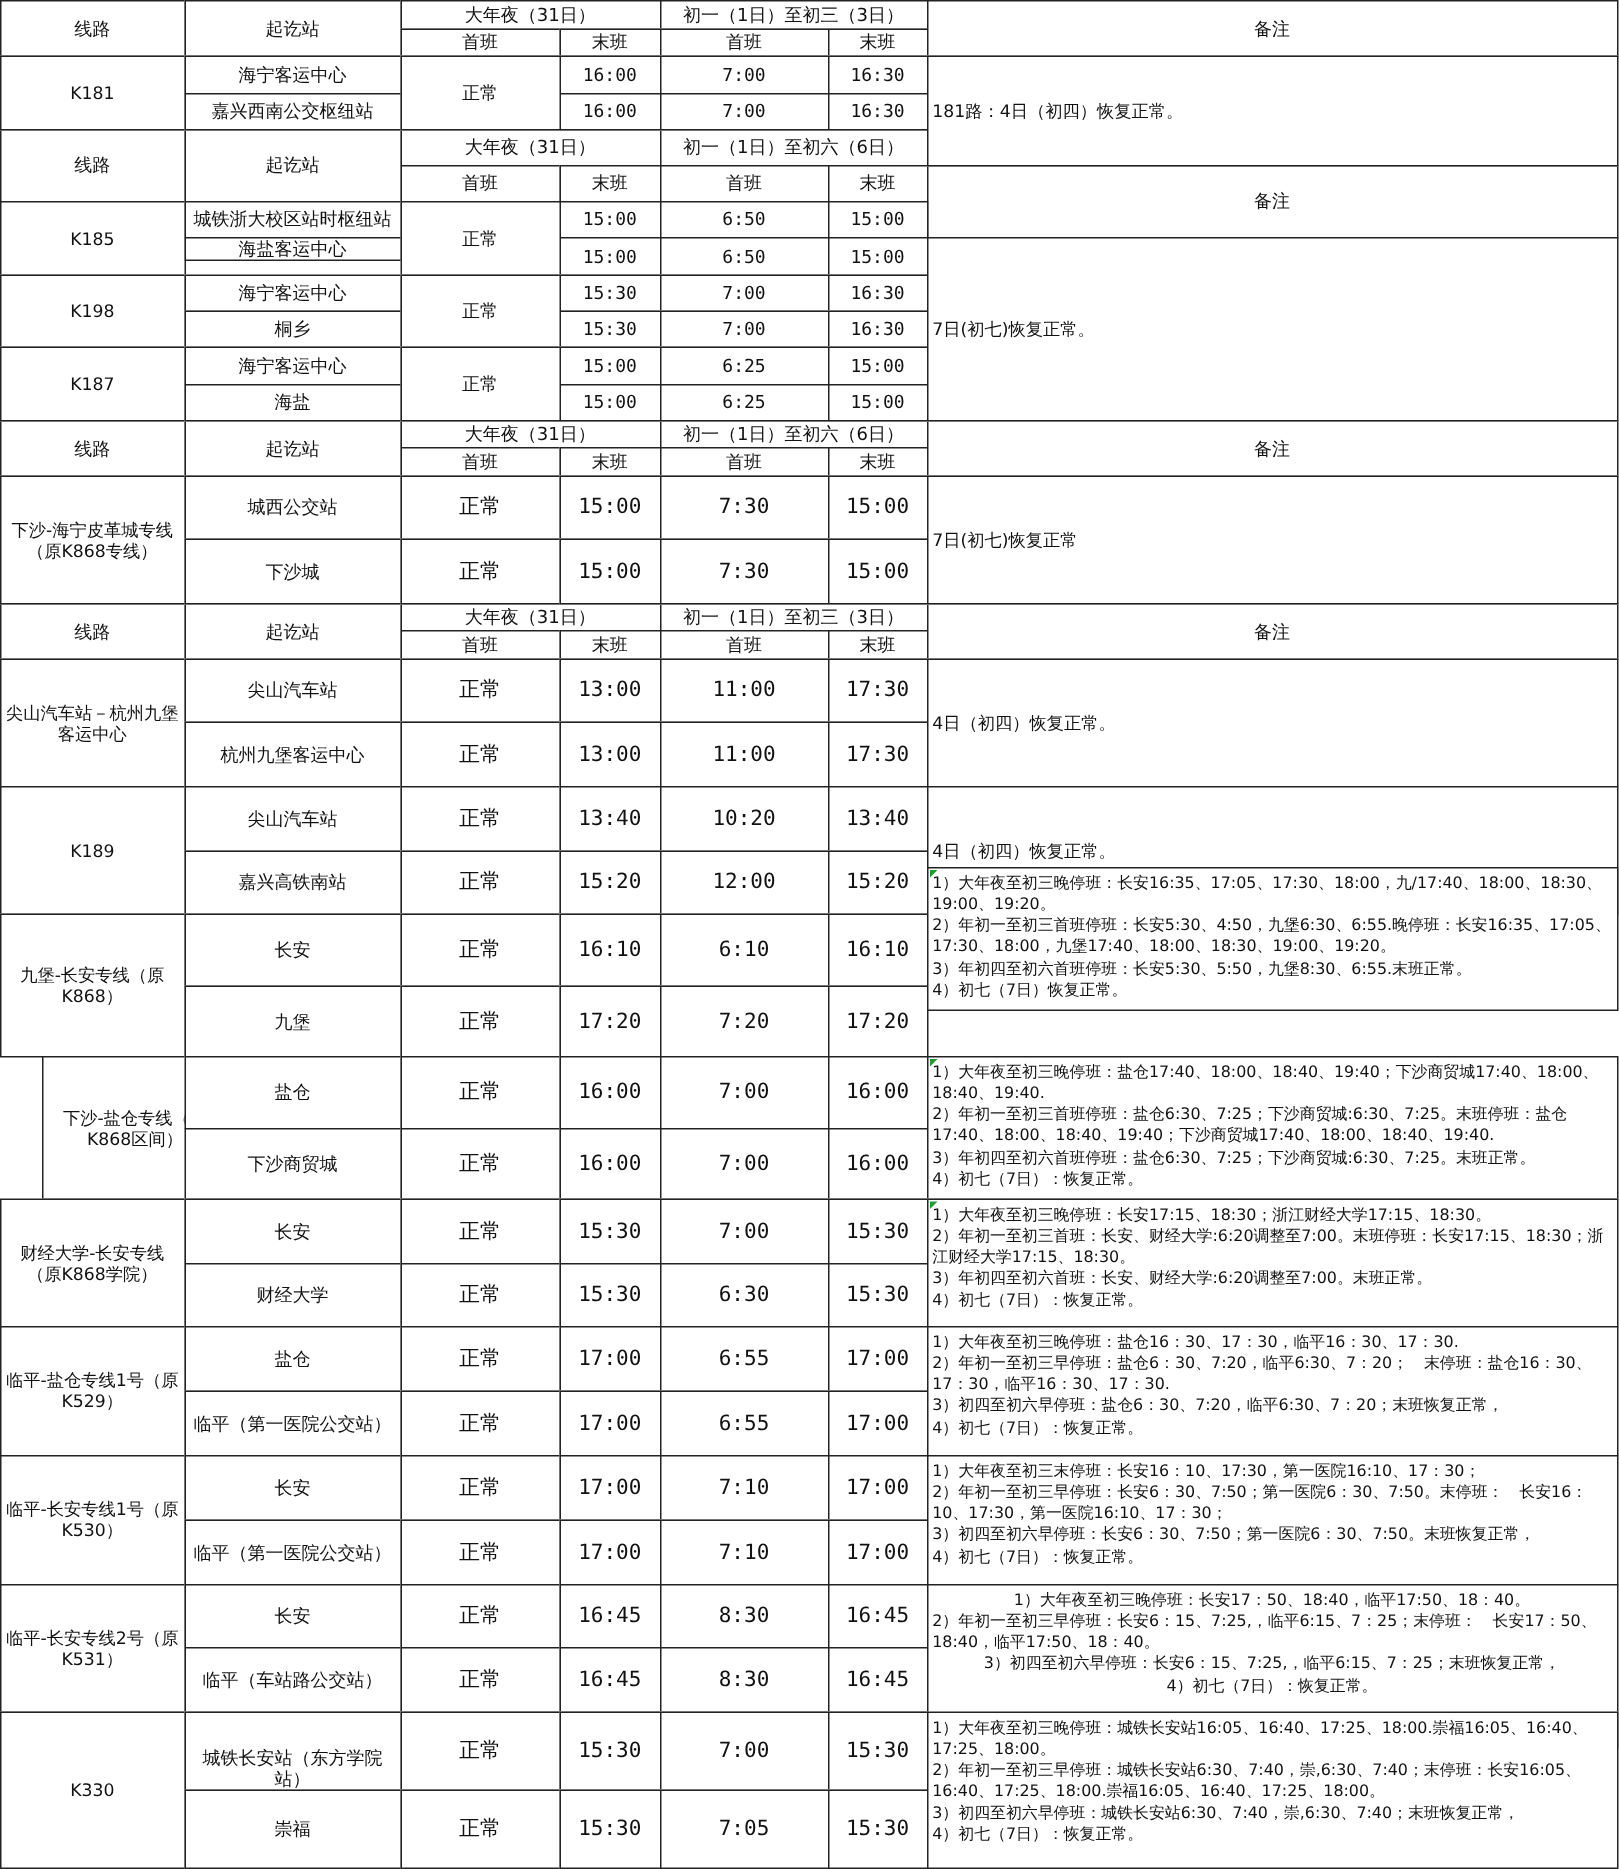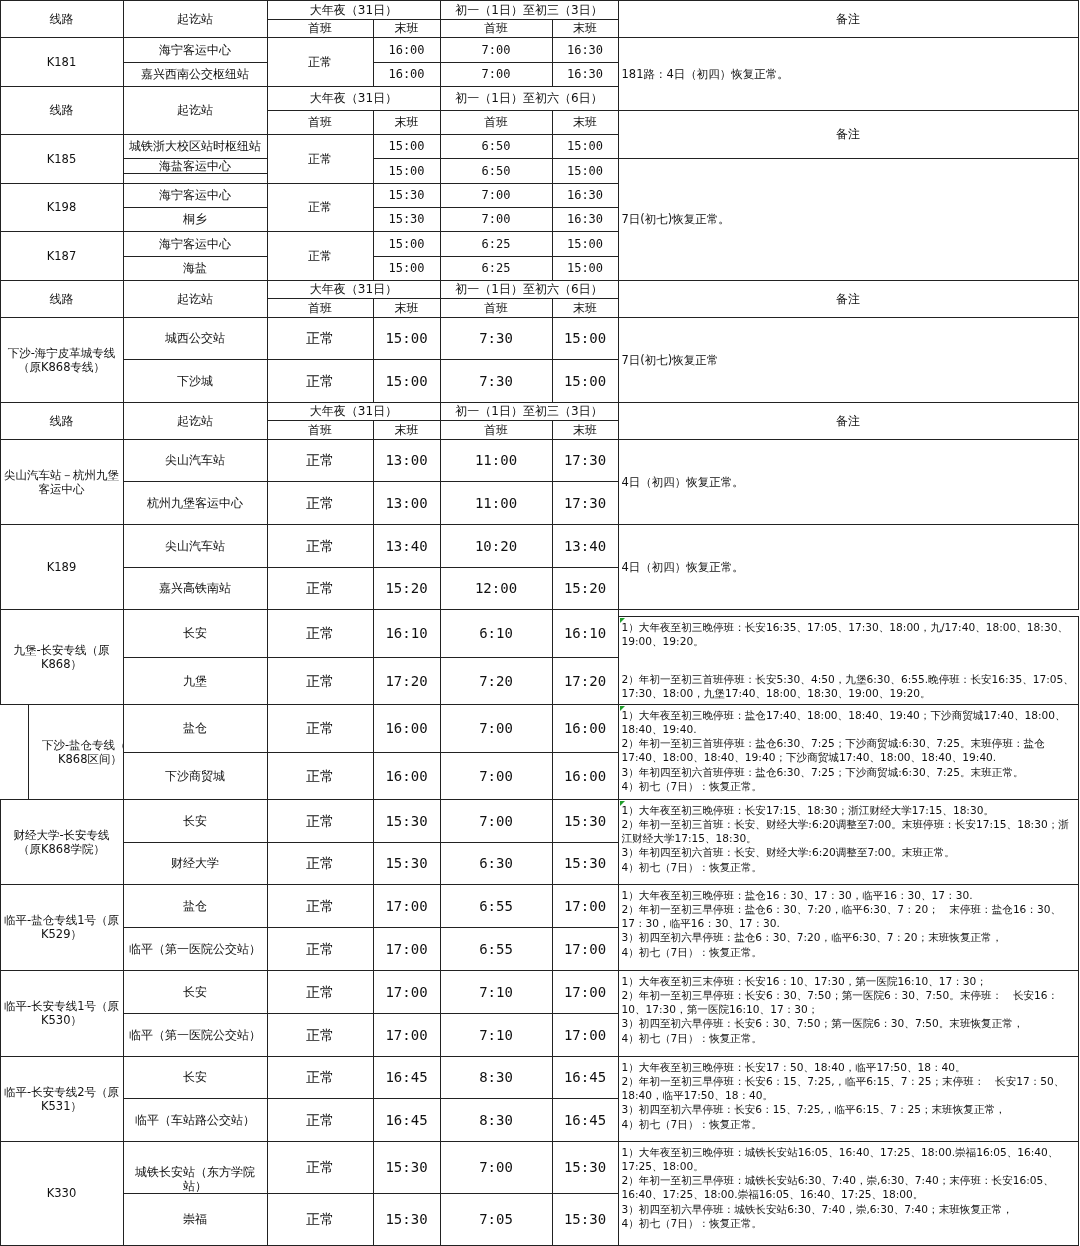--- a/index.html
+++ b/index.html
@@ -585,21 +585,21 @@
     </div>
     <div class="c note" style="left: 618px; top: 317px; width: 461px; height: 86px;">
       <span>7日(初七)恢复正常</span>
     </div>
     <div class="c note" style="left: 618px; top: 439px; width: 461px; height: 86px;">
       <span>4日（初四）恢复正常。</span>
     </div>
     <div class="c note" style="left: 618px; top: 524px; width: 461px; height: 86px;">
       <span>4日（初四）恢复正常。</span>
     </div>
-    <div class="c notes" style="left: 618px; top: 616px; width: 461px; height: 96px; gap: 24px;">
+    <div class="c notes" style="left: 618px; top: 578px; width: 461px; height: 96px;">
       <i class="corner"></i>
       <span>1）大年夜至初三晚停班：长安16:35、17:05、17:30、18:00，九/17:40、18:00、18:30、19:00、19:20。</span>
       <span>2）年初一至初三首班停班：长安5:30、4:50，九堡6:30、6:55.晚停班：长安16:35、17:05、17:30、18:00，九堡17:40、18:00、18:30、19:00、19:20。</span>
       <span>3）年初四至初六首班停班：长安5:30、5:50，九堡8:30、6:55.末班正常。</span>
       <span>4）初七（7日）恢复正常。</span>
     </div>
     <div class="c notes" style="left: 618px; top: 704px; width: 461px; height: 96px;">
       <i class="corner"></i>
       <span>1）大年夜至初三晚停班：盐仓17:40、18:00、18:40、19:40；下沙商贸城17:40、18:00、18:40、19:40.</span>
       <span>2）年初一至初三首班停班：盐仓6:30、7:25；下沙商贸城:6:30、7:25。末班停班：盐仓17:40、18:00、18:40、19:40；下沙商贸城17:40、18:00、18:40、19:40.</span>
@@ -618,21 +618,21 @@
       <span>2）年初一至初三早停班：盐仓6：30、7:20，临平6:30、7：20；　末停班：盐仓16：30、17：30，临平16：30、17：30.</span>
       <span>3）初四至初六早停班：盐仓6：30、7:20，临平6:30、7：20；末班恢复正常，</span>
       <span>4）初七（7日）：恢复正常。</span>
     </div>
     <div class="c notes" style="left: 618px; top: 970px; width: 461px; height: 87px;">
       <span>1）大年夜至初三末停班：长安16：10、17:30，第一医院16:10、17：30；</span>
       <span>2）年初一至初三早停班：长安6：30、7:50；第一医院6：30、7:50。末停班：　长安16：10、17:30，第一医院16:10、17：30；</span>
       <span>3）初四至初六早停班：长安6：30、7:50；第一医院6：30、7:50。末班恢复正常，</span>
       <span>4）初七（7日）：恢复正常。</span>
     </div>
-    <div class="c notes" style="left: 618px; top: 1056px; width: 461px; height: 110px;">
+    <div class="c notes" style="left: 618px; top: 1056px; width: 461px; height: 110px; align-items: center;">
       <span>1）大年夜至初三晚停班：长安17：50、18:40，临平17:50、18：40。</span>
       <span>2）年初一至初三早停班：长安6：15、7:25,，临平6:15、7：25；末停班：　长安17：50、18:40，临平17:50、18：40。</span>
       <span>3）初四至初六早停班：长安6：15、7:25,，临平6:15、7：25；末班恢复正常，</span>
       <span>4）初七（7日）：恢复正常。</span>
     </div>
     <div class="c notes" style="left: 618px; top: 1141px; width: 461px; height: 105px;">
       <span>1）大年夜至初三晚停班：城铁长安站16:05、16:40、17:25、18:00.崇福16:05、16:40、17:25、18:00。</span>
       <span>2）年初一至初三早停班：城铁长安站6:30、7:40，崇,6:30、7:40；末停班：长安16:05、16:40、17:25、18:00.崇福16:05、16:40、17:25、18:00。</span>
       <span>3）初四至初六早停班：城铁长安站6:30、7:40，崇,6:30、7:40；末班恢复正常，</span>
       <span>4）初七（7日）：恢复正常。</span>

